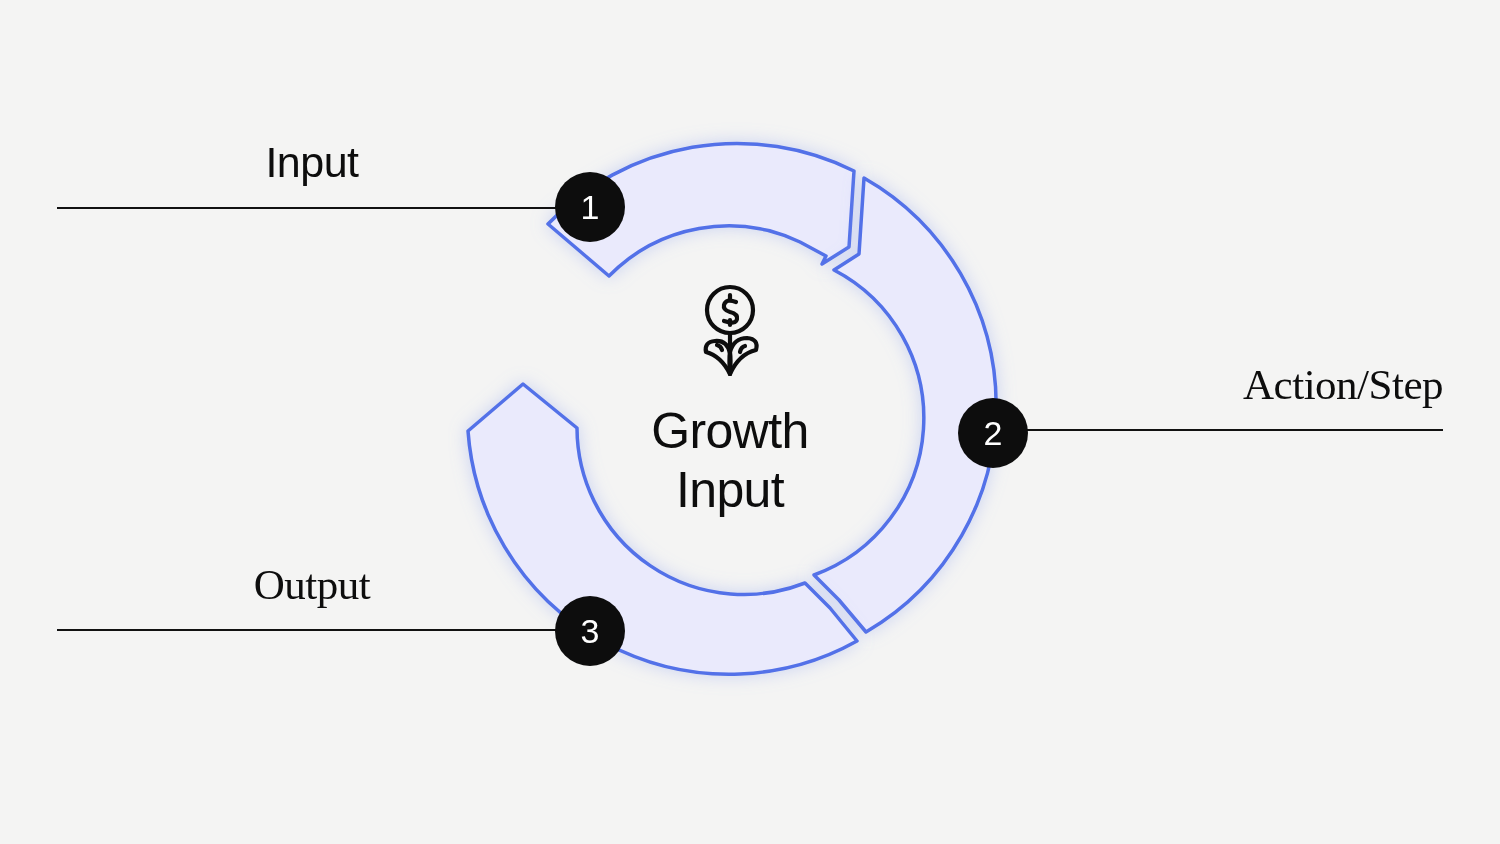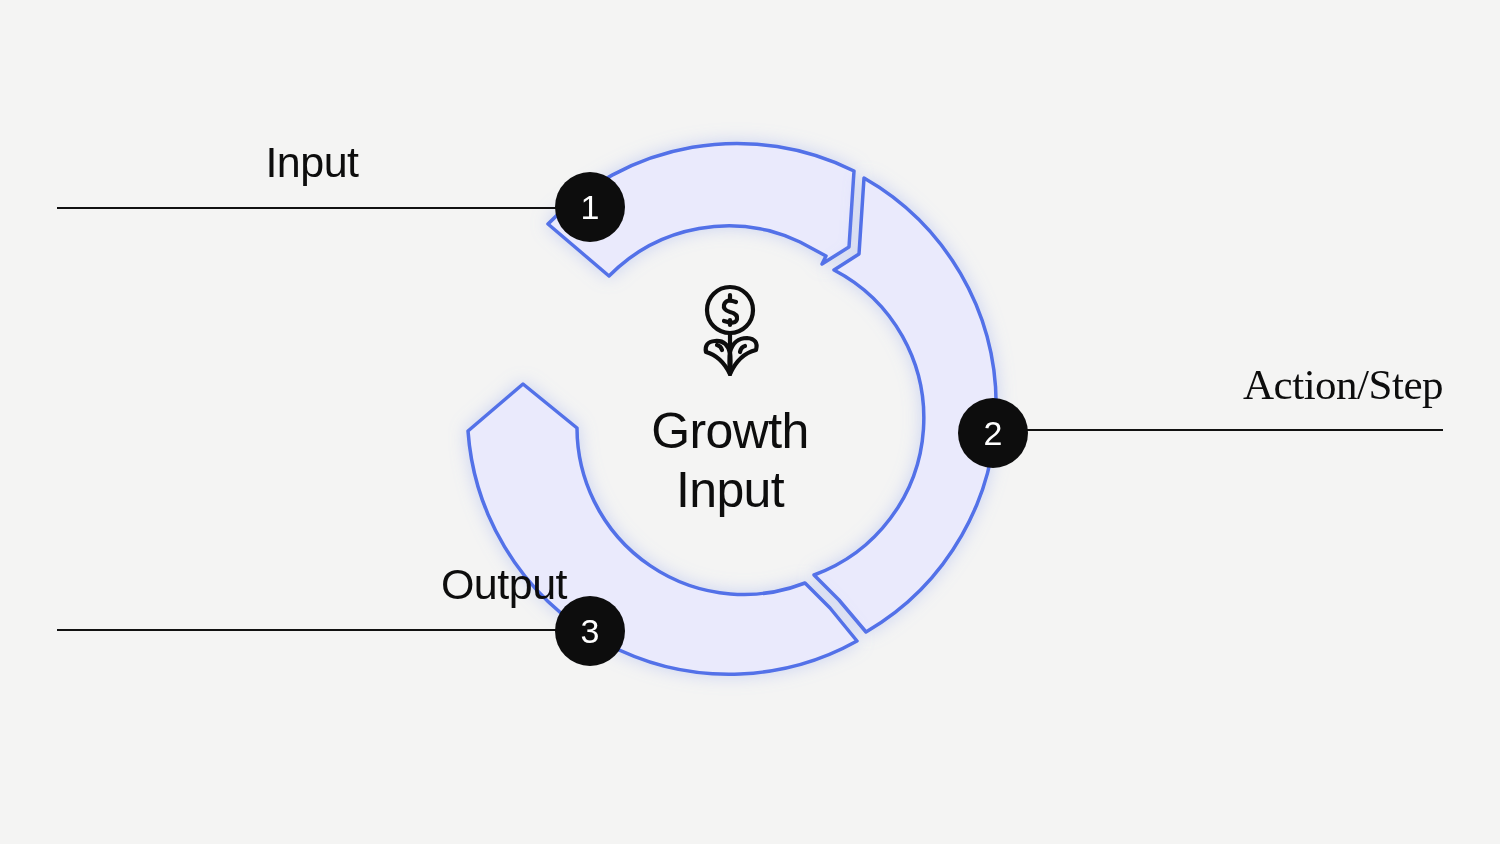--- a/index.html
+++ b/index.html
@@ -54,21 +54,21 @@
     width: 510px;
   }
   #callout-input .callout-text { text-align: center; }
   #callout-input .callout-rule { width: 510px; margin-top: 22px; }
 
   #callout-output {
     left: 57px;
     top: 562px;
     width: 510px;
   }
-  #callout-output .callout-text { text-align: right; }
+  #callout-output .callout-text { text-align: center; font-family: Liberation Serif, serif; }
   #callout-output .callout-rule { width: 510px; margin-top: 22px; }
 
   #callout-action {
     left: 1025px;
     top: 362px;
     width: 418px;
   }
   #callout-action .callout-text { text-align: right; font-family: Liberation Serif, serif; }
   #callout-action .callout-rule { width: 418px; margin-top: 22px; }
 

